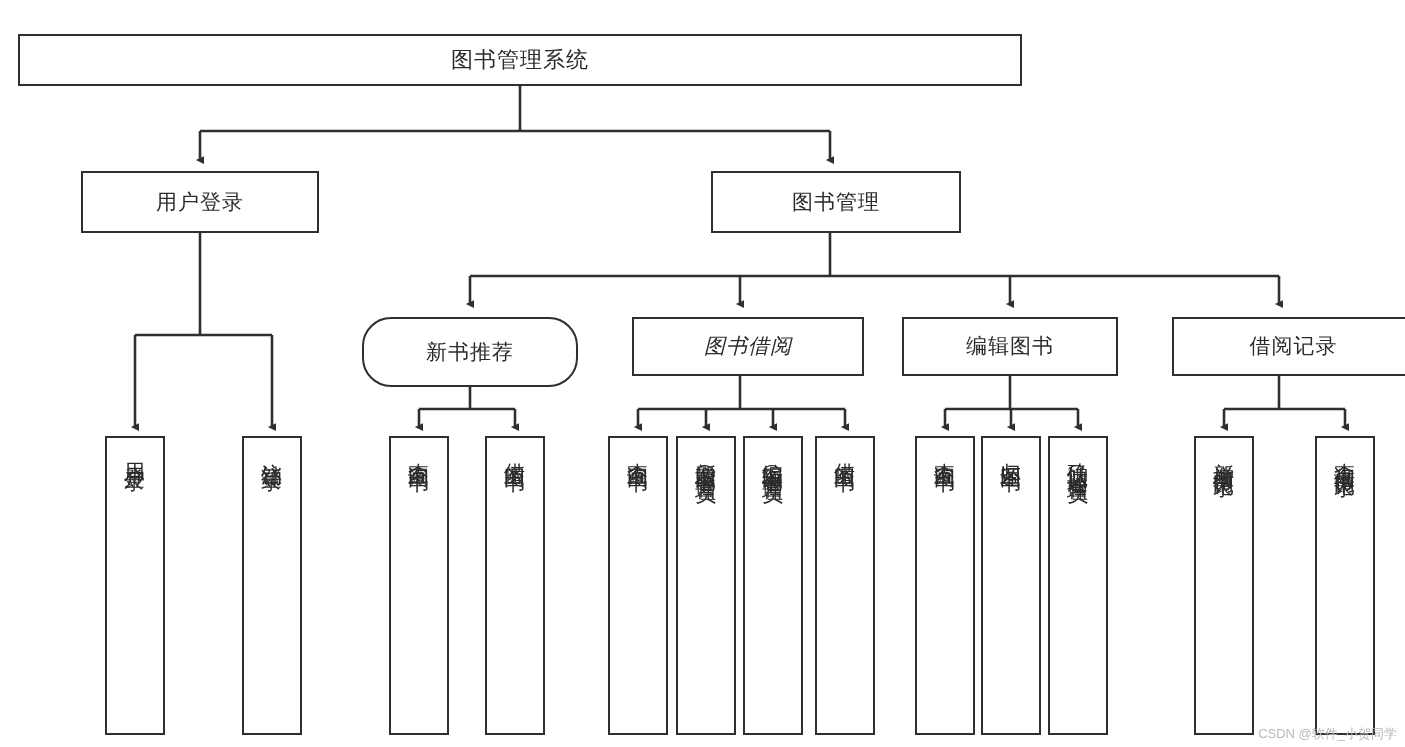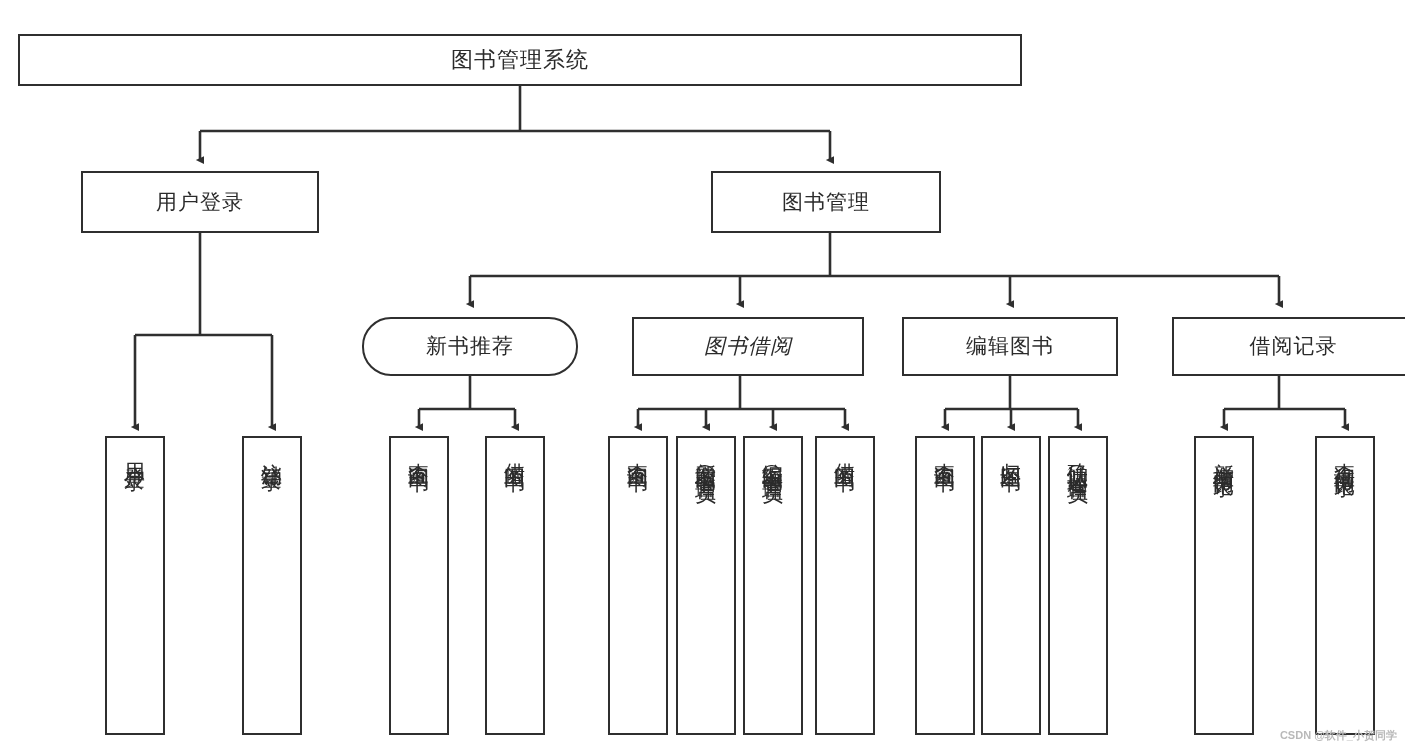--- a/index.html
+++ b/index.html
@@ -51,26 +51,25 @@
     font-size: 21px;
     letter-spacing: 3px;
     line-height: 1.0;
     white-space: normal;
   }
   #root-node .lbl { font-size: 22px; }
   .watermark {
     position: absolute;
     right: 8px;
     bottom: 4px;
-    font-size: 11px;
+    font-size: 13px;
     color: #b9b9b9;
     z-index: 5;
     white-space: nowrap;
     font-family: "Liberation Sans", "DejaVu Sans", sans-serif;
-    font-weight: bold;
   }
 </style>
 </head>
 <body>
 
 <div id="canvas">
 
   <svg class="lines" viewBox="0 0 1405 747">
     <defs>
       <marker id="arrow" markerWidth="9" markerHeight="9" refX="4.2" refY="4.4" orient="auto" markerUnits="userSpaceOnUse">
@@ -124,25 +123,25 @@
     </g>
   </svg>
 
   <div class="node" id="root-node" style="left:18px; top:14px; width:1004px; height:52px;margin-top:20px;">
     <span class="lbl">图书管理系统</span>
   </div>
 
   <div class="node" style="left:81px; top:171px; width:238px; height:62px;">
     <span class="lbl">用户登录</span>
   </div>
-  <div class="node" style="left:711px; top:171px; width:230px; height:62px;">
+  <div class="node" style="left:711px; top:171px; width:250px; height:62px;">
     <span class="lbl">图书管理</span>
   </div>
 
-  <div class="node" style="left:362px; top:317px; width:216px; height:59px;border-radius:29px;">
+  <div class="node" style="left:362px; top:317px; width:216px; height:70px;border-radius:29px;">
     <span class="lbl">新书推荐</span>
   </div>
   <div class="node" style="left:632px; top:317px; width:232px; height:59px;font-style:italic;">
     <span class="lbl">图书借阅</span>
   </div>
   <div class="node" style="left:902px; top:317px; width:216px; height:59px;">
     <span class="lbl">编辑图书</span>
   </div>
   <div class="node" style="left:1172px; top:317px; width:235px; height:59px;padding-left:8px;">
     <span class="lbl">借阅记录</span>

